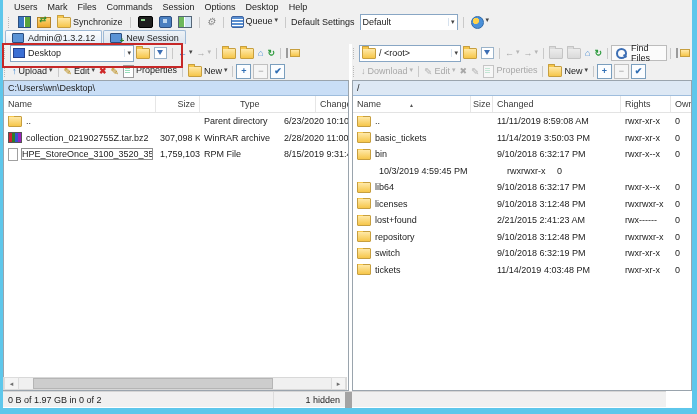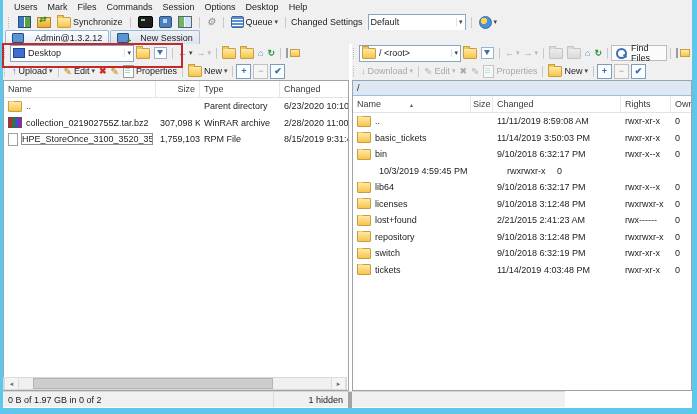--- a/index.html
+++ b/index.html
@@ -11,21 +11,21 @@
   .edge-b{left:0;top:408px;width:697px;height:6px;}
 
   .bar{position:absolute;left:3px;width:689px;background:#f0f0f0;display:flex;align-items:center;}
   .menubar{top:0;height:14px;padding-left:6px;}
   .menu-item{padding:0 5px;cursor:default;}
   .toolbar{top:14px;height:16px;padding-left:4px;gap:2px;}
   .tabbar{top:30px;height:14px;padding-left:2px;align-items:flex-end;}
 
   .vsep{width:1px;height:11px;background:#c9c9c9;margin:0 3px;flex:none;}
   .grip{width:2px;height:11px;border-left:1px dotted #b9b9b9;margin:0 3px 0 1px;flex:none;}
-  .tbtn{display:flex;align-items:center;gap:2px;padding:0 2px;flex:none;}
+  .tbtn{display:flex;align-items:flex-start;gap:2px;padding:0 2px;flex:none;}
   .lbl{white-space:nowrap;}
   .dis{color:#a8a8a8;}
   .arr{font-size:7px;color:#444;line-height:8px;}
   .arr.dis{color:#b5b5b5;}
 
   
   .ic{display:inline-block;flex:none;position:relative;}
   .ic-grid{width:11px;height:10px;background:
       linear-gradient(90deg,#3a78c2 0 5px,#fff 5px 6px,#59a33a 6px);border:1px solid #2c4e7e;}
   .ic-syncfold{width:12px;height:9px;background:linear-gradient(#ffd77a,#eeab2d);border:1px solid #b5832a;}
@@ -63,21 +63,21 @@
   .pencil{color:#b8860b;font-size:10px;}
   .pencil.dis{color:#b5b5b5;}
 
   
   .combo{display:flex;align-items:center;height:15px;background:#fff;border:1px solid #88a6c4;
          padding:0 2px;gap:3px;flex:none;}
   .combo .cval{white-space:nowrap;overflow:hidden;flex:1;}
   .combo .carr{font-size:7px;color:#444;padding-left:2px;border-left:1px solid #d7e2ee;}
 
   
-  .tab{display:flex;align-items:center;gap:11px;height:13px;padding:0 6px;border:1px solid #9db9d6;border-bottom:none;
+  .tab{display:flex;align-items:center;gap:4px;height:13px;padding:0 6px;border:1px solid #9db9d6;border-bottom:none;
        border-radius:2px 2px 0 0;background:linear-gradient(#fdfdfe,#e3edf8);margin-right:1px;flex:none;}
   .tab.inactive{background:linear-gradient(#eef2f6,#dbe4ee);}
 
   
   .ptool{position:absolute;height:18px;background:#f0f0f0;display:flex;align-items:center;}
   .ptool1{top:44px;}.ptool2{top:62px;}
   .ptool.pl{left:3px;width:346px;}
   .ptool.pr{left:352px;width:340px;}
 
   .panelbox{position:absolute;top:80px;height:311px;background:#fff;border:1px solid #9aa4ad;box-sizing:border-box;}
@@ -119,25 +119,25 @@
 
   
   .hscroll{position:absolute;left:3px;top:377px;width:344px;height:13px;background:#f0f0f0;border:1px solid #d8d8d8;
            box-sizing:border-box;display:flex;align-items:center;z-index:5;}
   .sarrow{width:13px;height:11px;background:#f4f4f4;border:1px solid #dcdcdc;color:#707070;font-size:7px;
           display:flex;align-items:center;justify-content:center;flex:none;}
   .strack{flex:1;height:11px;position:relative;}
   .sthumb{position:absolute;left:14px;top:0;width:240px;height:11px;background:#cdcdcd;border:1px solid #b5b5b5;box-sizing:border-box;}
 
   
-  .statusbar{position:absolute;left:3px;top:391px;width:562px;height:16px;background:#f0f0f0;
+  .statusbar{position:absolute;left:3px;top:391px;width:663px;height:16px;background:#f0f0f0;
              border-top:1px solid #d5d5d5;display:flex;align-items:center;box-sizing:border-box;z-index:6;}
   .st-cell{padding:0 5px;height:16px;line-height:16px;white-space:nowrap;overflow:hidden;box-sizing:border-box;}
   .st-left{width:270px;}
-  .st-hidden{width:79px;text-align:right;border-left:1px solid #dcdcdc;border-right:4px solid #a3a3a3;}
+  .st-hidden{width:79px;text-align:right;border-left:1px solid #dcdcdc;border-right:7px solid #a3a3a3;}
   .st-right{margin-left:3px;border-left:4px solid #1d4ed8;flex:1;margin-top:32px;}
 
   .redbox{position:absolute;left:2px;top:43px;width:177px;height:21px;border:2px solid #c62828;z-index:70;}
 </style>
 </head>
 <body>
 
 <div class="win">
   <div class="edge edge-l"></div>
   <div class="edge edge-r"></div>
@@ -181,21 +181,21 @@
     <span class="tbtn">
         <i class="ic ic-gear">⚙</i>
       </span>
     <span class="vsep"></span>
     <span class="tbtn">
       <i class="ic ic-queue"></i>
       <span class="lbl">Queue</span>
       <span class="arr">▾</span>
     </span>
     <span class="vsep"></span>
-    <span class="lbl">Changed Settings</span>
+    <span class="lbl">Default Settings</span>
     <span class="combo" style="width:92px;margin-left:3px;">
       <span class="cval">Default</span>
       <span class="carr">▾</span>
     </span>
     <span class="vsep"></span>
     <span class="tbtn">
       <i class="ic ic-globe"></i>
       <span class="arr">▾</span>
     </span>
   </div>
@@ -374,24 +374,25 @@
       </span>
     <span class="sqbtn dis" style="margin-left:2px;">
         <span>−</span>
       </span>
     <span class="sqbtn" style="margin-left:2px;">
         <span>✔</span>
       </span>
   </div>
 
   <div class="panelbox pl">
+    <div class="pathbar">C:\Users\wn\Desktop\</div>
     <div class="lhead">
       <span class="hcell" style="width:152px;">Name</span>
       <span class="hcell" style="width:44px;text-align:right;">Size</span>
-      <span class="hcell" style="width:80px;">Type</span>
+      <span class="hcell" style="width:80px;margin-left:36px;">Type</span>
       <span class="hcell" style="flex:1;border-right:none;">Changed</span>
     </div>
     <div class="listbody">
 
         <div class="row">
           <span class="cell lc-name">
             <i class="fic fi-folder"></i>
             <span class="ntext">..</span>
           </span>
           <span class="cell lc-size"></span>

